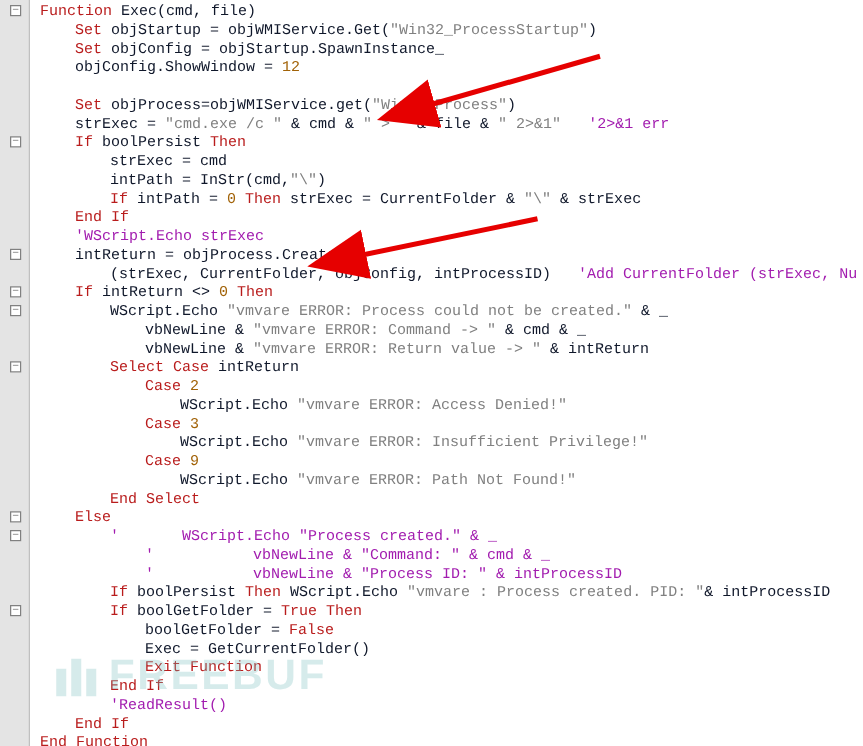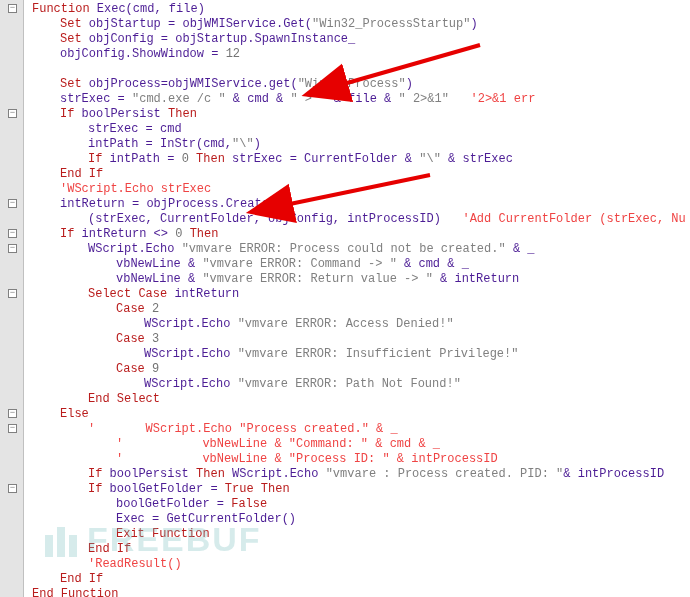--- a/index.html
+++ b/index.html
@@ -35,23 +35,23 @@
   }
   .code {
     position: absolute;
     left: 24px; top: 0; right: 0;
     padding: 2px 0 0 8px;
     white-space: pre;
   }
   .ln { height: 15px; }
   .kw { color: #b91c1c; }
   .str { color: #808080; }
-  .num { color: #737373; text-align: right; }
-  .cmt { color: #ef4444; }
-  .id { color: #4c1d95; }
+  .num { color: #a16207; text-align: right; }
+  .cmt { color: #a21caf; }
+  .id { color: #0f172a; }
   .ind1 { padding-left: 28px; }
   .ind2 { padding-left: 56px; }
   .ind3 { padding-left: 84px; }
   .ind4 { padding-left: 112px; }
   .arrow {
     position: absolute;
     pointer-events: none;
   }
   .wm {
     position: absolute;

